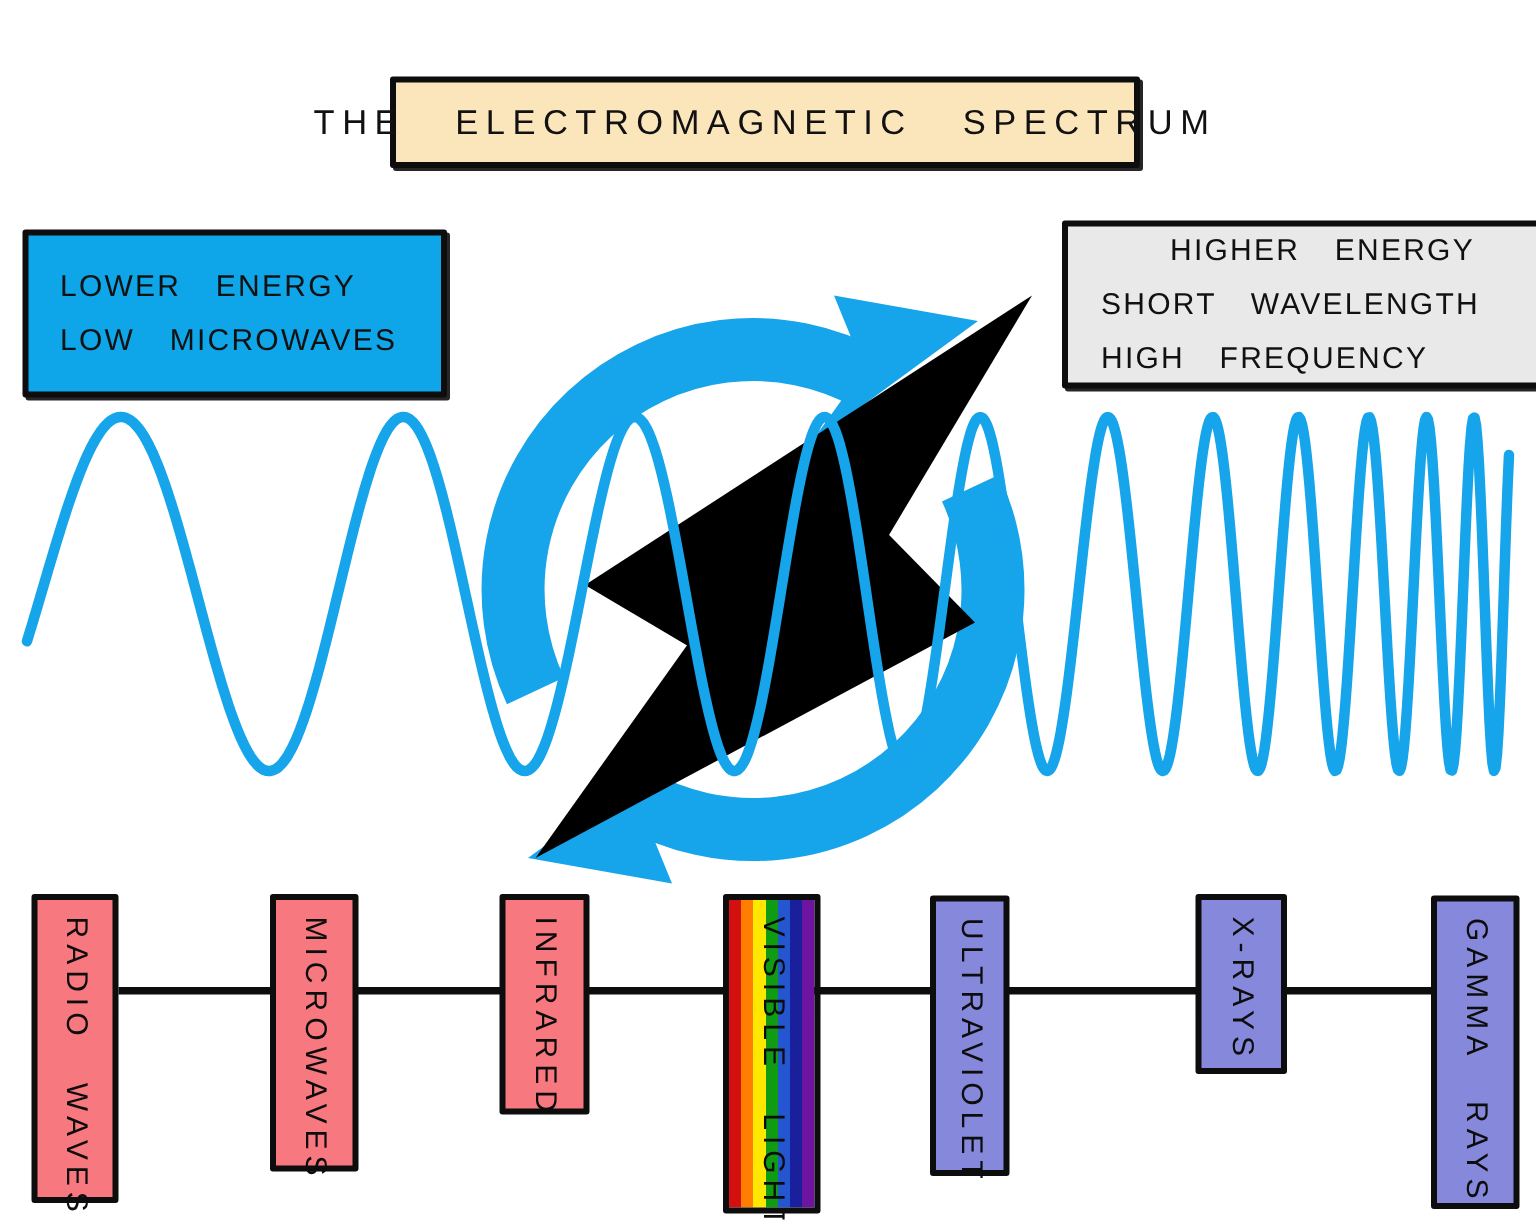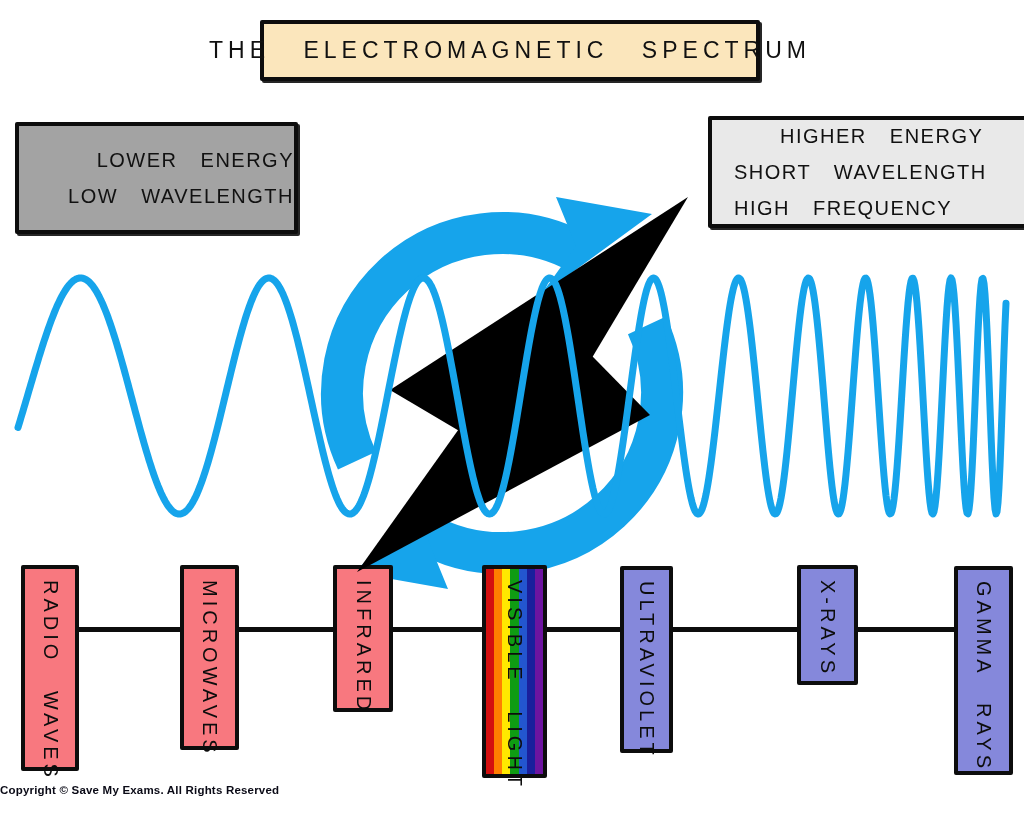--- a/index.html
+++ b/index.html
@@ -1,20 +1,20 @@
 <!DOCTYPE html>
 <html><head>
 <meta charset="utf-8">
 <style>
   html,body{margin:0;padding:0;background:#ffffff;}
   body{width:1024px;height:813px;position:relative;overflow:hidden;
        font-family:"Liberation Sans","DejaVu Sans",sans-serif;color:#111;}
   .stage{position:absolute;left:0;top:0;width:1024px;height:813px;background:#fff;}
 
-  .abs{position:absolute;box-sizing:border-box;}
+  .abs{position:absolute;box-sizing:border-box;margin-top:31px;}
 
   
   .title-box{left:260px;top:20px;width:500px;height:61px;border:4px solid #0d0d0d;
              border-radius:2px;display:flex;align-items:center;justify-content:center;
              box-shadow:2px 2px 0 rgba(0,0,0,.85);z-index:5;}
   .title-box span{font-size:23px;letter-spacing:5px;word-spacing:22px;white-space:nowrap;}
 
   
   .panel{border:4px solid #0d0d0d;border-radius:2px;z-index:5;
          display:flex;flex-direction:column;justify-content:center;
@@ -50,23 +50,23 @@
 </style>
 </head>
 <body>
 
 <div class="stage">
 
   <div class="abs title-box" id="title-box" style="background: rgb(251, 230, 188);">
     <span>THE ELECTROMAGNETIC SPECTRUM</span>
   </div>
 
-  <div class="abs panel panel-left" id="panel-left" style="background: #a3a3a3; text-align: right;">
+  <div class="abs panel panel-left" id="panel-left" style="background: #0ea5e9;">
     <div class="line">LOWER ENERGY</div>
-    <div class="line">LOW WAVELENGTH</div>
+    <div class="line">LOW MICROWAVES</div>
   </div>
 
   <div class="abs panel panel-right" id="panel-right" style="background: rgb(233, 233, 233);">
     <div class="line">HIGHER ENERGY</div>
     <div class="line">SHORT WAVELENGTH</div>
     <div class="line">HIGH FREQUENCY</div>
   </div>
 
   <svg id="art-back" class="art" width="1024" height="813" viewBox="0 0 1024 813">
     <path id="arc1" d="M 357 460.6 A 160 160 0 0 1 579.6 253.1" fill="none" stroke-width="42" stroke="#16a4eb"></path>

